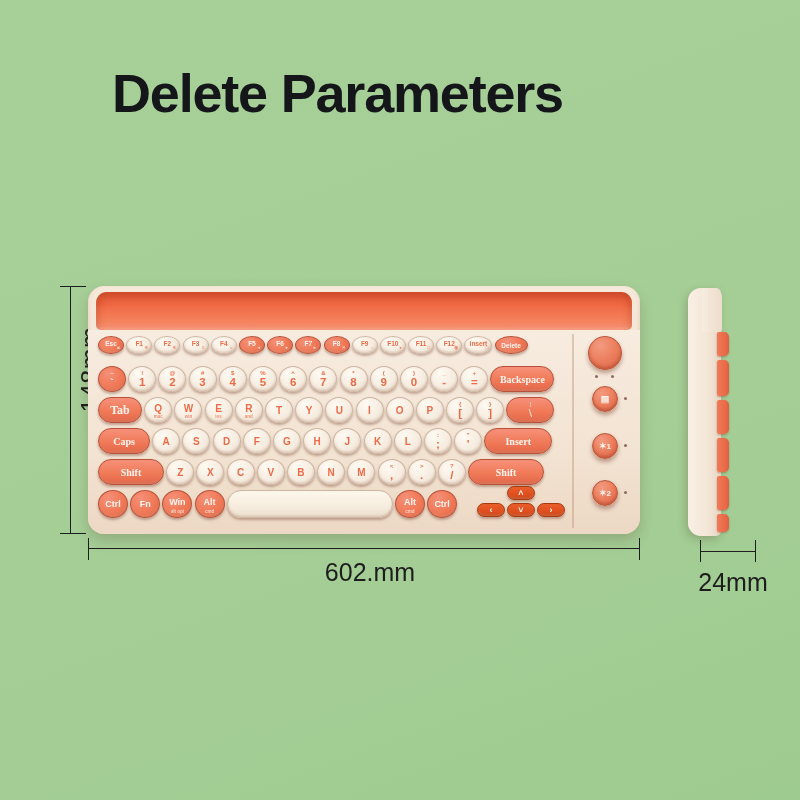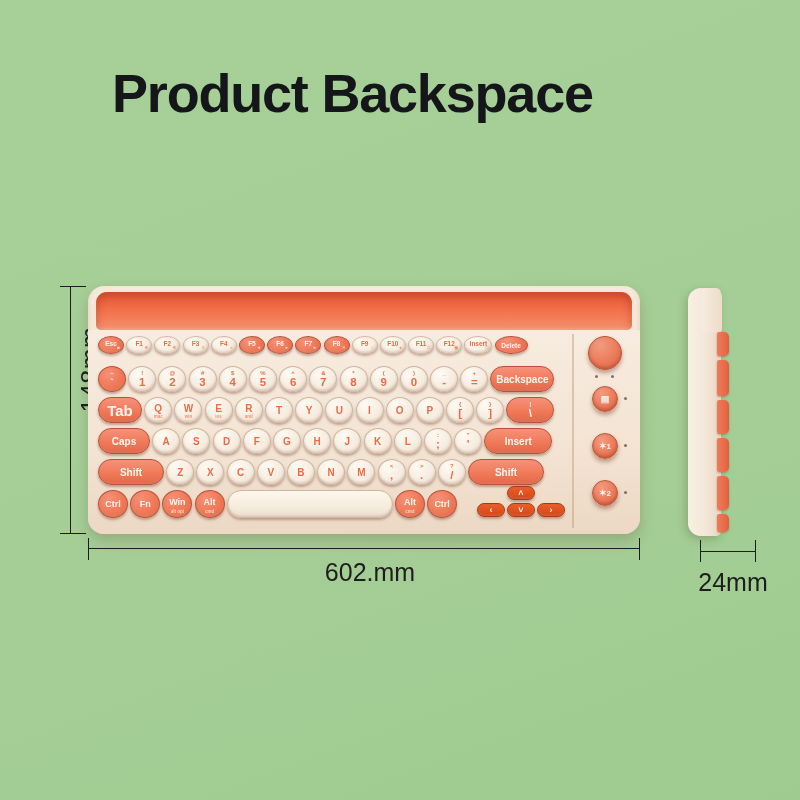--- a/index.html
+++ b/index.html
@@ -108,20 +108,21 @@
   .key.pill {
     border-radius: 999px;
     background: linear-gradient(180deg, #fffaf2 0%, #f5eade 60%, #e5d5c4 100%);
     box-shadow: 0 2px 2.5px rgba(120,70,50,.42), inset 0 -1.5px 2px rgba(190,150,125,.35);
     border: 1.2px solid #cdb6a3;
   }
   .key.pill.coral {
     background: linear-gradient(180deg, #f6917a 0%, #f07a58 55%, #e3674a 100%);
     border-color: #b9513a;
     color: #fff6f0;
+    font-family: Liberation Serif, serif;
   }
   .key.pill.deep {
     background: linear-gradient(180deg, #e85f2c 0%, #df4f1d 60%, #cf4617 100%);
     border-color: #a63a12;
     color: #fff3ec;
   }
 
   
   .sub {
     position: absolute;
@@ -173,21 +174,21 @@
     position: absolute;
     left: 29px; width: 12px;
     border-radius: 2px 5px 5px 2px;
     background: linear-gradient(90deg, #ef7a58 0%, #e96a48 70%, #dd5f3e 100%);
     box-shadow: 0 1px 2px rgba(130,55,35,.4);
   }
 </style>
 </head>
 <body>
 
-<div id="page-title">Product Backspace</div>
+<div id="page-title">Delete Parameters</div>
 
 <div class="dimline v-line" style="left:70px; top:286px; height:248px;"></div>
 <div class="tick-h" style="left:60px; top:286px;"></div>
 <div class="tick-h" style="left:60px; top:533px;"></div>
 <div id="height-label">148mm</div>
 
 <div class="dimline h-line" style="left:88px; top:548px; width:552px;"></div>
 <div class="tick-v" style="left:88px; top:538px;"></div>
 <div class="tick-v" style="left:639px; top:538px;"></div>
 <div id="width-label">602.mm</div>
@@ -309,21 +310,21 @@
       </div>
       <div class="key round" style="width: 28px; height: 26px; margin-right: 2.2px; font-size: 10px;">
         <span class="dual-top">+</span>
         <span class="dual-bot" style="font-size: 11.5px;">=</span>
       </div>
       <div class="key pill coral" style="width: 64px; height: 26px; margin-right: 2.2px; font-size: 10px;">
         <span>Backspace</span>
       </div>
     </div>
   <div class="row" id="row-qwerty" style="left:10px; top:111px;">
-      <div class="key pill coral" style="width: 44px; height: 26px; margin-right: 2.2px; font-size: 15px;">
+      <div class="key pill coral" style="width: 44px; height: 26px; margin-right: 2.2px; font-size: 12px;">
         <span>Tab</span>
       </div>
       <div class="key round" style="width: 28px; height: 26px; margin-right: 2.2px; font-size: 10px;">
         <span style="position: relative; top: -2px;">Q</span>
         <span class="sub" style="right: auto; left: 50%; transform: translateX(-50%); bottom: 3px;">mac</span>
       </div>
       <div class="key round" style="width: 28px; height: 26px; margin-right: 2.2px; font-size: 10px;">
         <span style="position: relative; top: -2px;">W</span>
         <span class="sub" style="right: auto; left: 50%; transform: translateX(-50%); bottom: 3px;">win</span>
       </div>

